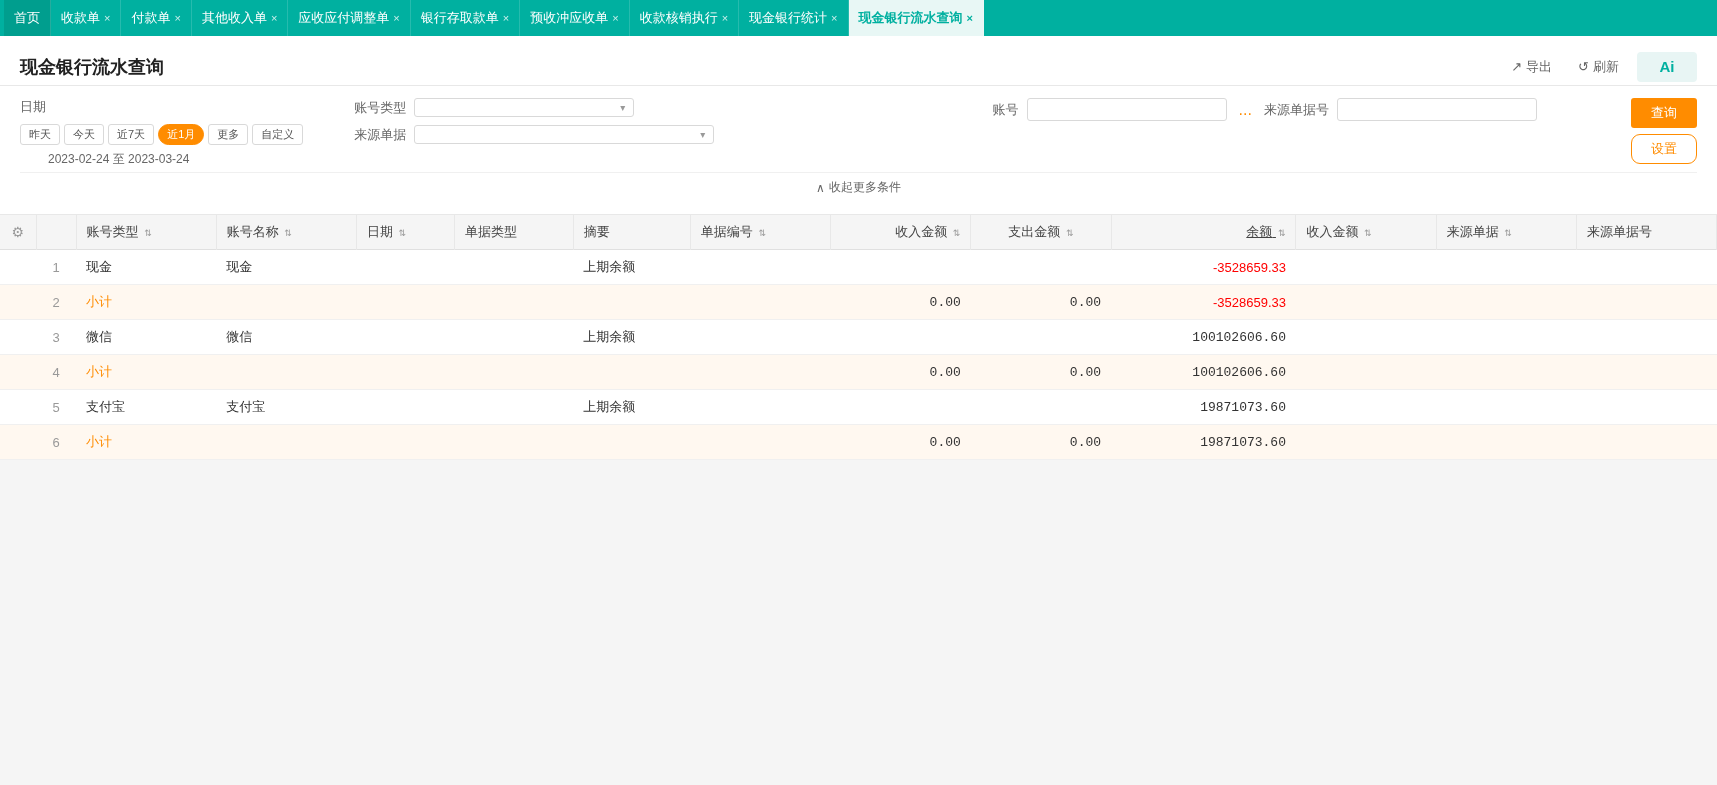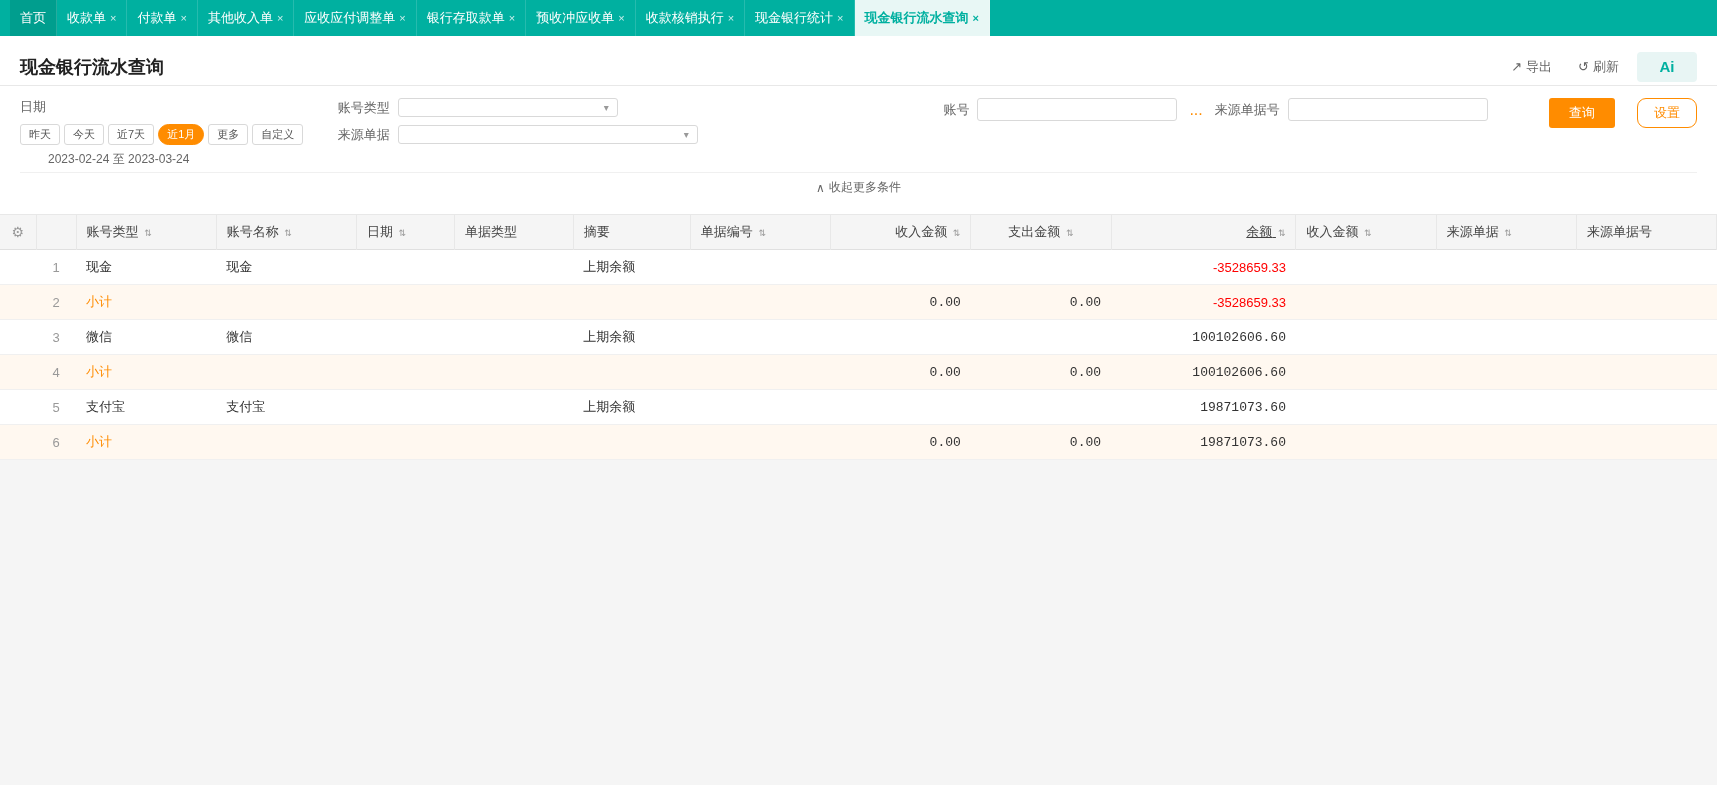--- a/index.html
+++ b/index.html
@@ -19,21 +19,21 @@
       align-items: center;
       padding: 0 10px;
       height: 36px;
       color: #fff;
       font-size: 13px;
       white-space: nowrap;
       cursor: pointer;
       border-right: 1px solid rgba(255,255,255,0.15);
       flex-shrink: 0;
     }
-    .nav-item.home { background: #009e8e; margin-left: 6px; }
+    .nav-item.home { background: #009e8e; }
     .nav-item.active { background: #e8f7f5; color: #00b0a0; font-weight: bold; }
     .nav-close {
       margin-left: 4px;
       font-size: 11px;
       color: rgba(255,255,255,0.8);
       cursor: pointer;
     }
     .nav-item.active .nav-close { color: #00b0a0; }
 
     
@@ -149,22 +149,22 @@
       background: #fff;
       color: #ff8c00;
       border: 1px solid #ff8c00;
       border-radius: 9px;
       padding: 5px 16px;
       cursor: pointer;
       font-size: 13px;
     }
     .action-btns-right {
       display: flex;
-      flex-direction: row;
-      gap: 22px;
+      flex-direction: column;
+      gap: 6px;
       margin-left: auto;
       justify-content: flex-end;
     }
     .collapse-btn {
       display: flex;
       align-items: center;
       justify-content: center;
       gap: 4px;
       color: #666;
       font-size: 12px;

